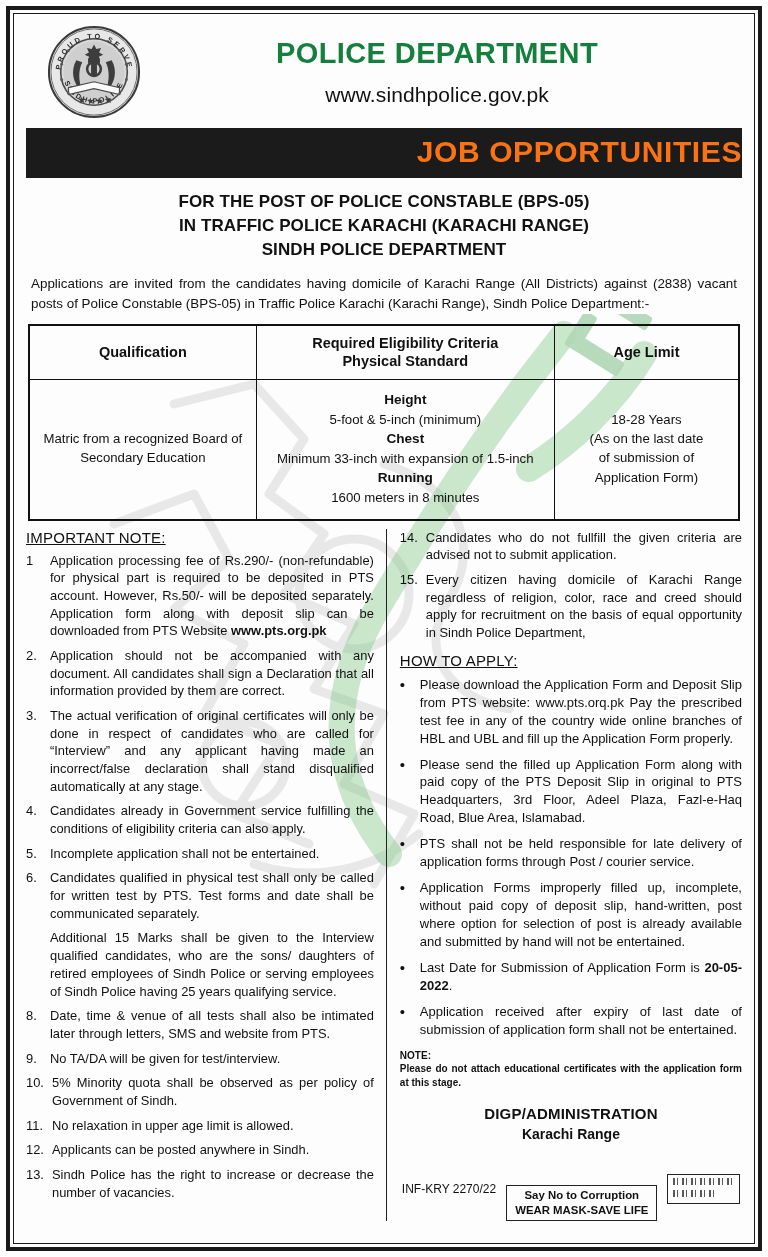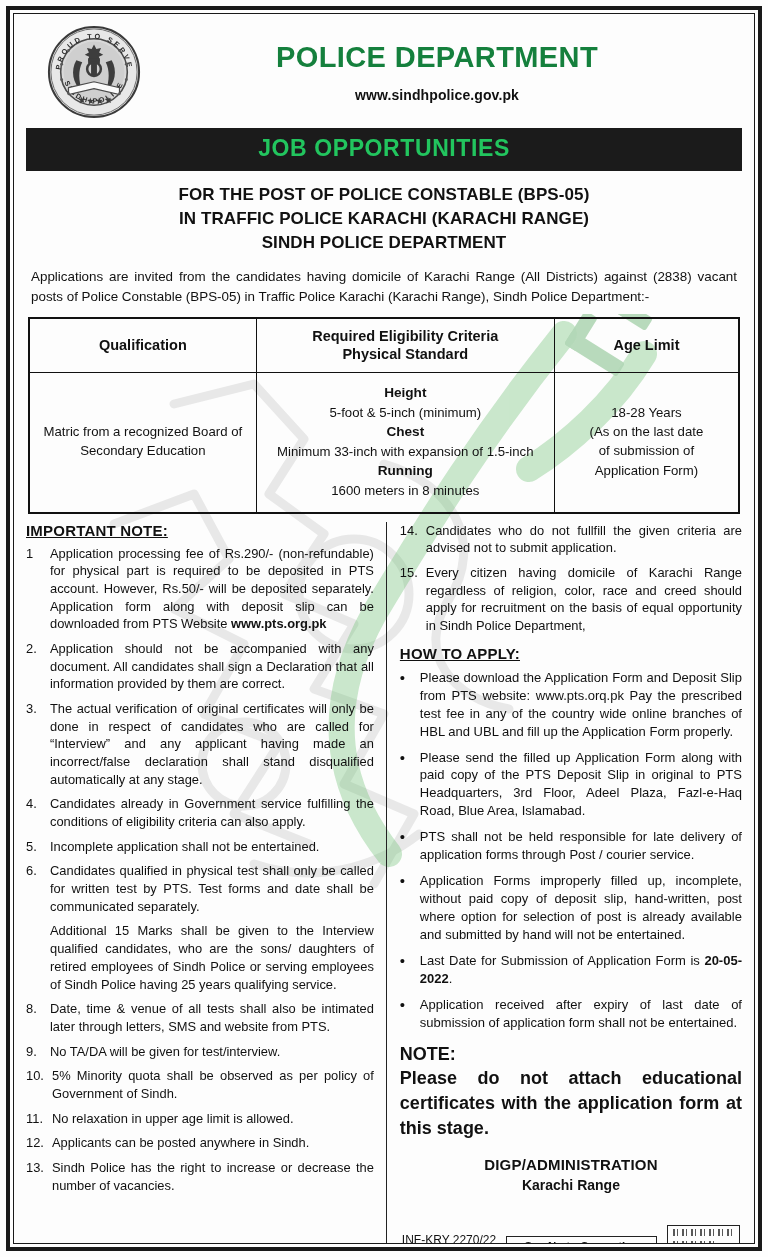--- a/index.html
+++ b/index.html
@@ -81,33 +81,33 @@
     padding-right: 26px;
   }
   .dept-line1, .dept-line2 {
     font-weight: bold;
     font-size: 29px;
     letter-spacing: .4px;
     line-height: 1.12;
     color: #15803d;
   }
   .dept-web {
-    font-weight: bold;
-    font-size: 14px;
+    font-weight: normal;
+    font-size: 21px;
     margin-top: 13px;
     letter-spacing: .1px;
   }
 
   
   .banner {
     background: #1b1b1b;
-    color: #22c55e;
-    text-align: center;
+    color: #f97316;
+    text-align: right;
     font-weight: bold;
-    font-size: 23px;
+    font-size: 30px;
     letter-spacing: .6px;
     padding: 7px 0 9px 0;
     margin: 2px 12px 0 12px;
   }
 
   
   .post-head {
     text-align: center;
     font-weight: bold;
     font-size: 17px;
@@ -161,21 +161,21 @@
   .col-left {
     width: 50.4%;
     padding-right: 12px;
     border-right: 1.6px solid #222;
   }
   .col-right {
     width: 49.6%;
     padding-left: 13px;
   }
   .sec-head {
-    font-weight: bold;
+    font-weight: normal;
     font-size: 15px;
     text-decoration: underline;
     letter-spacing: .2px;
     margin-bottom: 6px;
   }
   .sec-head.how { margin-top: 10px; margin-bottom: 7px; }
   .nitem {
     display: flex;
     font-size: 12.9px;
     line-height: 1.37;
@@ -209,21 +209,21 @@
   .bdot {
     flex: 0 0 20px;
     font-size: 15px;
     line-height: 1.15;
   }
   .btext { flex: 1 1 auto; text-align: justify; }
   .btext b { font-weight: bold; }
 
   .note-block {
     margin-top: 10px;
-    font-size: 18px;
+    font-size: 10px;
     line-height: 1.38;
   }
   .note-block .nb-title { font-weight: bold; }
   .note-block .nb-body { font-weight: bold; text-align: justify; }
 
   
   .sig {
     text-align: center;
     margin-top: 14px;
     font-size: 14px;

